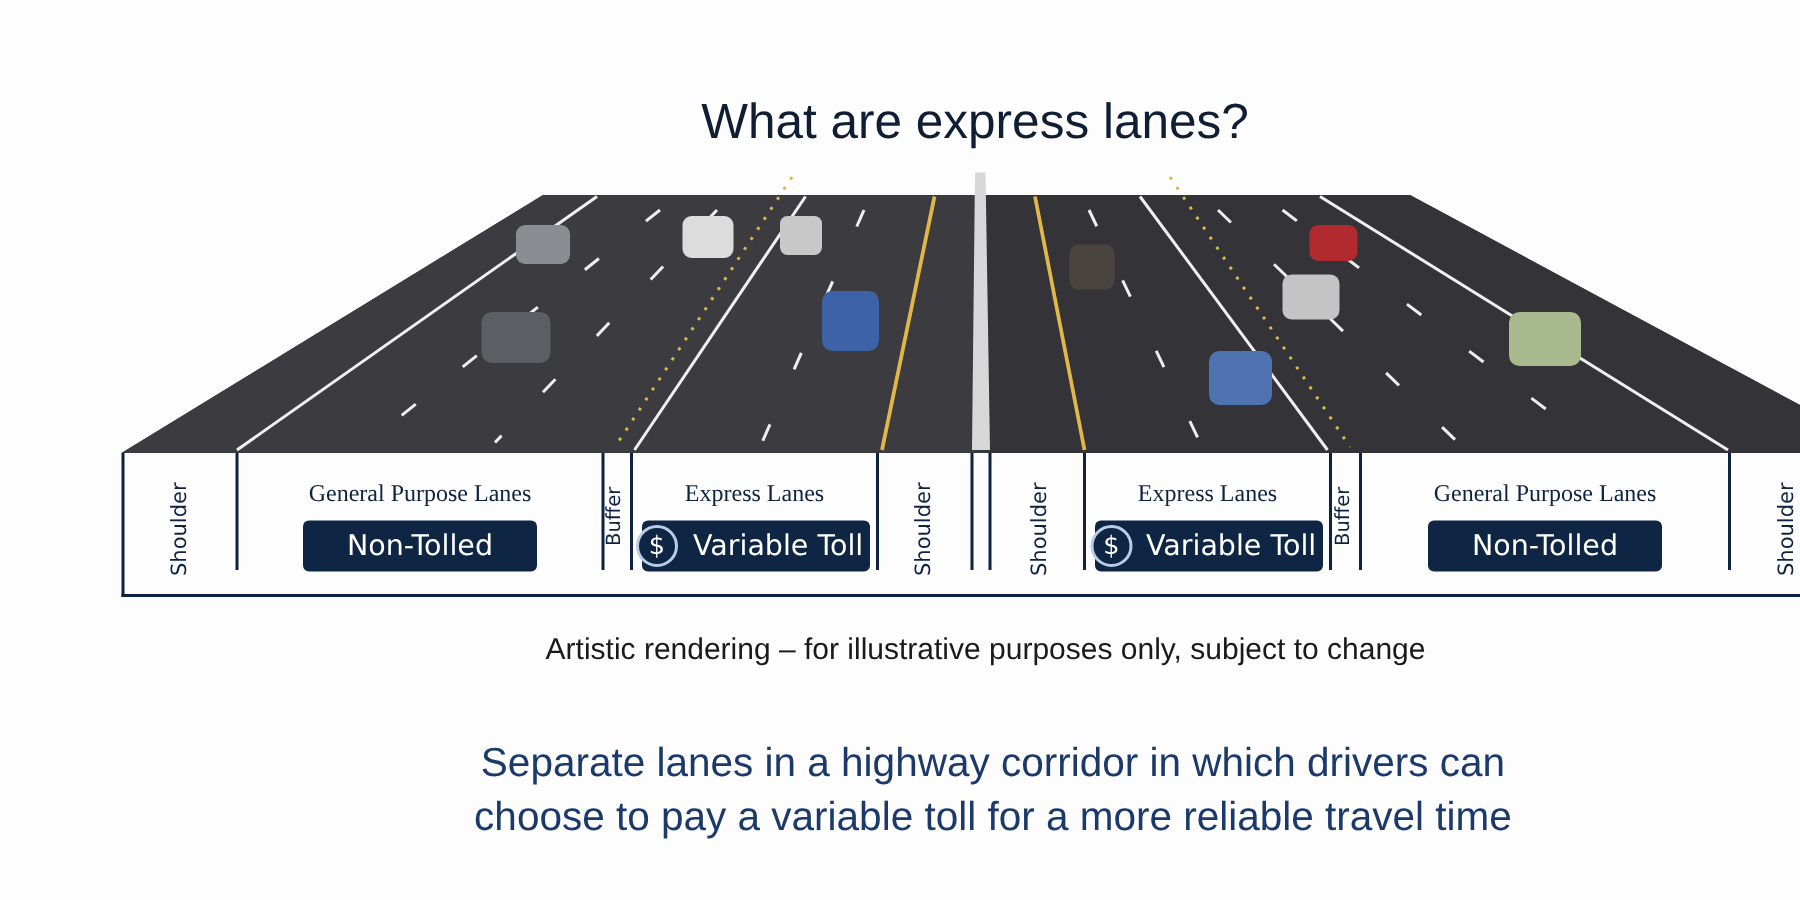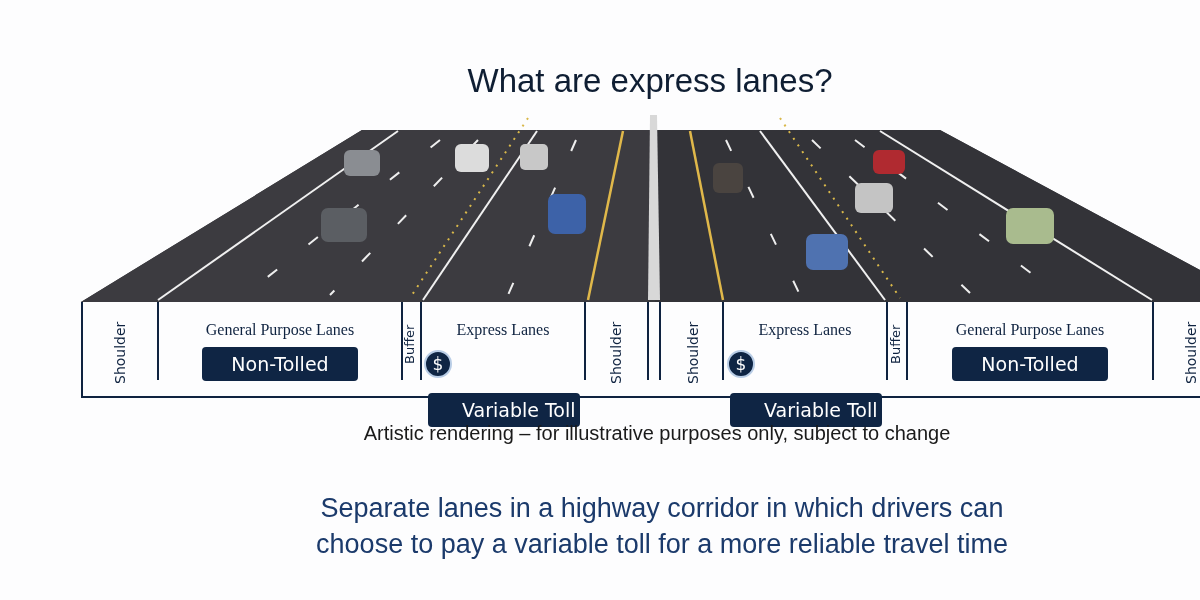--- a/index.html
+++ b/index.html
@@ -28,21 +28,21 @@
   .vert-label {
     position: absolute; font-size: 14px; color: #0f2340;
     font-family: "DejaVu Sans", sans-serif; white-space: nowrap;
     transform: rotate(-90deg); transform-origin: left top;
   }
   .badge {
     position: absolute; height: 34px; background: #0f2544; color: #ffffff;
     border-radius: 4px; font-family: "DejaVu Sans", sans-serif; font-size: 19px;
     display: flex; align-items: center; justify-content: center; box-sizing: border-box;
   }
-  .badge-toll { justify-content: flex-start; padding-left: 34px; margin-top: 46px; }
+  .badge-toll { justify-content: flex-start; padding-left: 34px; }
   .dollar {
     position: absolute; width: 28px; height: 28px; border-radius: 50%;
     background: #0f2544; border: 2px solid #b9cde6; color: #ffffff;
     font-size: 17px; display: flex; align-items: center; justify-content: center;
     box-sizing: border-box; font-family: "DejaVu Sans", sans-serif;
   }
   .caption {
     position: absolute; top: 422px; left: 0; width: 1314px; text-align: center;
     font-size: 20px; color: #1a1a1a; font-family: "Liberation Sans", sans-serif;
   }

